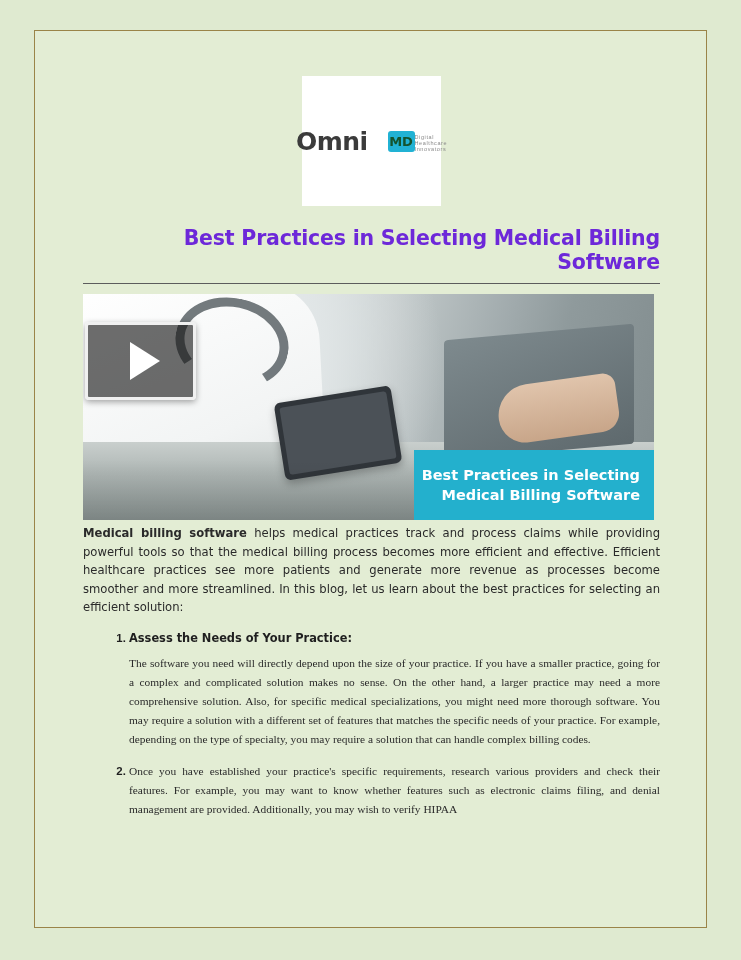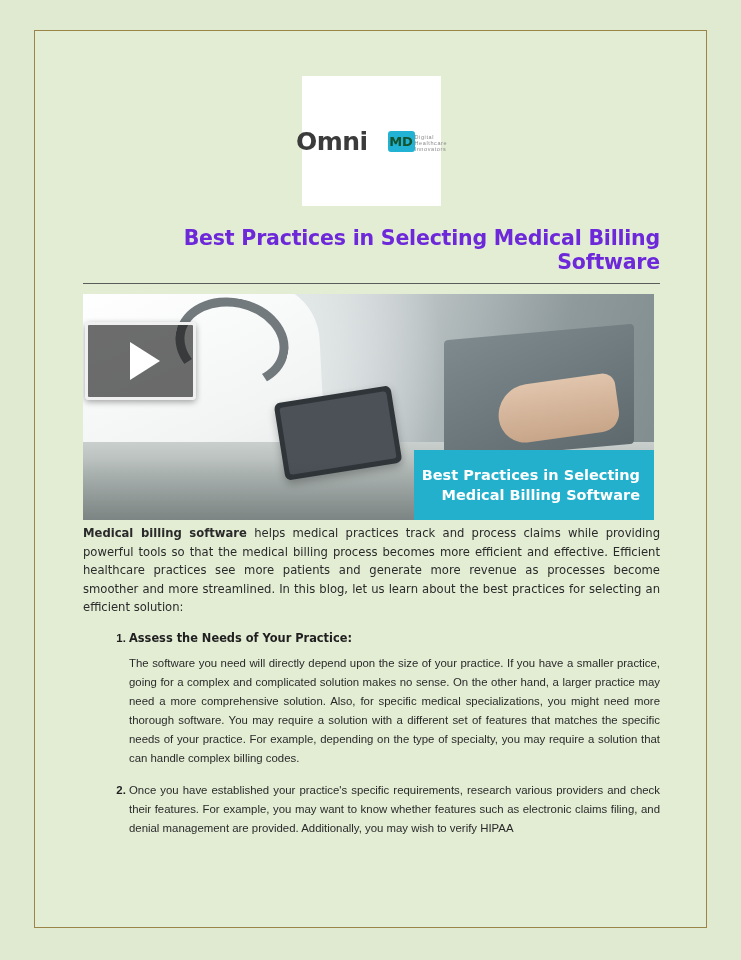--- a/index.html
+++ b/index.html
@@ -246,21 +246,21 @@
     color: #1f1f1f;
     font-family: "DejaVu Sans", sans-serif;
   }
   .item-body {
     margin-top: 9px;
     margin-bottom: 13px;
     font-size: 11.4px;
     line-height: 19px;
     color: #2a2a2a;
     text-align: justify;
-    font-family: Liberation Sans, sans-serif;
+    font-family: Liberation Serif, serif;
   }
 </style>
 </head>
 <body>
 
 <div class="page">
   <div class="inner">
 
     <div class="logo-box">
       <div class="logo-row">

